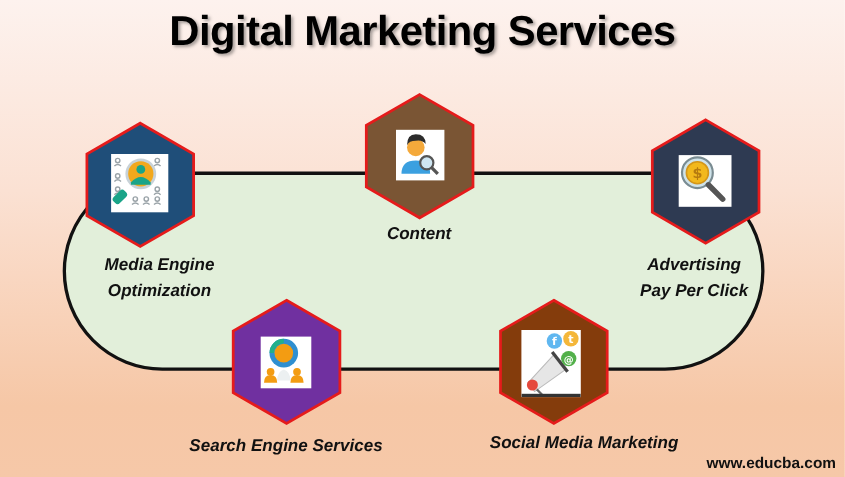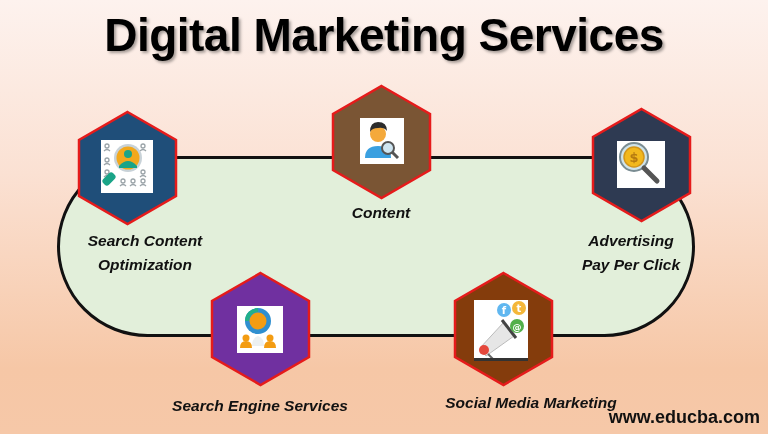--- a/index.html
+++ b/index.html
@@ -3,42 +3,42 @@
   <meta charset="utf-8">
   <style>
     html, body { margin: 0; padding: 0; }
     body {
       width: 768px; height: 434px; overflow: hidden; position: relative;
       background: linear-gradient(to bottom, #fdf2ee 0%, #fbe1d3 40%, #f6c7a6 85%, #f6c8a8 100%);
       font-family: "Liberation Sans", "DejaVu Sans", sans-serif;
     }
     .title {
       position: absolute; left: 0; top: 8px; width: 768px; text-align: center;
-      font-size: 46px; font-weight: bold; color: #000; letter-spacing: -0.5px;
+      font-size: 38px; font-weight: bold; color: #000; letter-spacing: -0.5px;
       text-shadow: 2px 2px 3px rgba(0,0,0,0.35);
     }
     .stadium {
       position: absolute; left: 57px; top: 156px; width: 638px; height: 181px;
       background: #e2efda; border: 3px solid #111; border-radius: 92px;
       box-sizing: border-box;
     }
     .hex {
       position: absolute; width: 101px; height: 116px;
     }
     .hex svg { position: absolute; left: 0; top: 0; }
     .icon-box {
       position: absolute; background: #fff; box-sizing: border-box;
       display: flex; align-items: center; justify-content: center;
     }
     .label {
       position: absolute; text-align: center; font-weight: bold; color: #111;
       font-size: 15.5px; line-height: 24px; white-space: nowrap; font-style: italic;
     }
     .watermark {
-      position: absolute; right: 8px; bottom: 6px; font-size: 18px; font-weight: bold; color: #111;
+      position: absolute; right: 8px; bottom: 6px; font-size: 14px; font-weight: bold; color: #111;
     }
   </style>
 </head>
 <body>
 
 <div class="title">Digital Marketing Services</div>
 
 <div class="stadium"></div>
 
 <div class="hex" style="left:77px; top:110px;">
@@ -67,21 +67,21 @@
       </g>
       <circle cx="27" cy="18" r="14" fill="#c8d2d8"></circle>
       <circle cx="27" cy="18" r="11.5" fill="#f2a81d"></circle>
       <circle cx="27" cy="14" r="4" fill="#1aa488"></circle>
       <path d="M18 26 q9-10 18 0 v2 h-18z" fill="#1aa488"></path>
       <rect x="4" y="32" width="8" height="14" rx="3" fill="#1aa488" transform="rotate(45 8 39)"></rect>
     </svg>
   </div>
 </div>
 <div class="label" style="left:65px; top:229px; width:160px;">
-  <div>Search Content</div>
+  <div>Media Engine</div>
   <div>Optimization</div>
 </div>
 
 <div class="hex" style="left:331px; top:84px;">
   <svg width="101" height="116" viewBox="0 0 101 116">
     <polygon points="50.5,2 99,30 99,86 50.5,114 2,86 2,30" fill="#7a5534" stroke="#e51b1b" stroke-width="2.5"></polygon>
   </svg>
   <div class="icon-box" style="left:29px; top:34px; width:44px; height:46px;">
     <svg width="40" height="42" viewBox="0 0 40 42">
       <path d="M5 40 q0-12 13-12 q13 0 13 12z" fill="#3ba0e0"></path>

